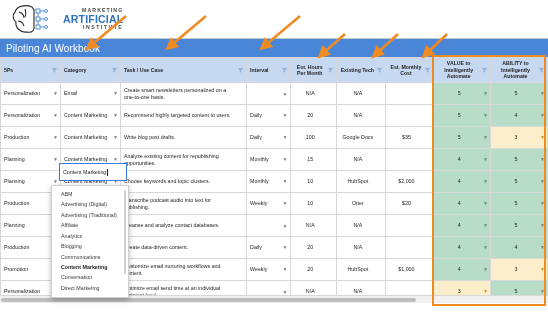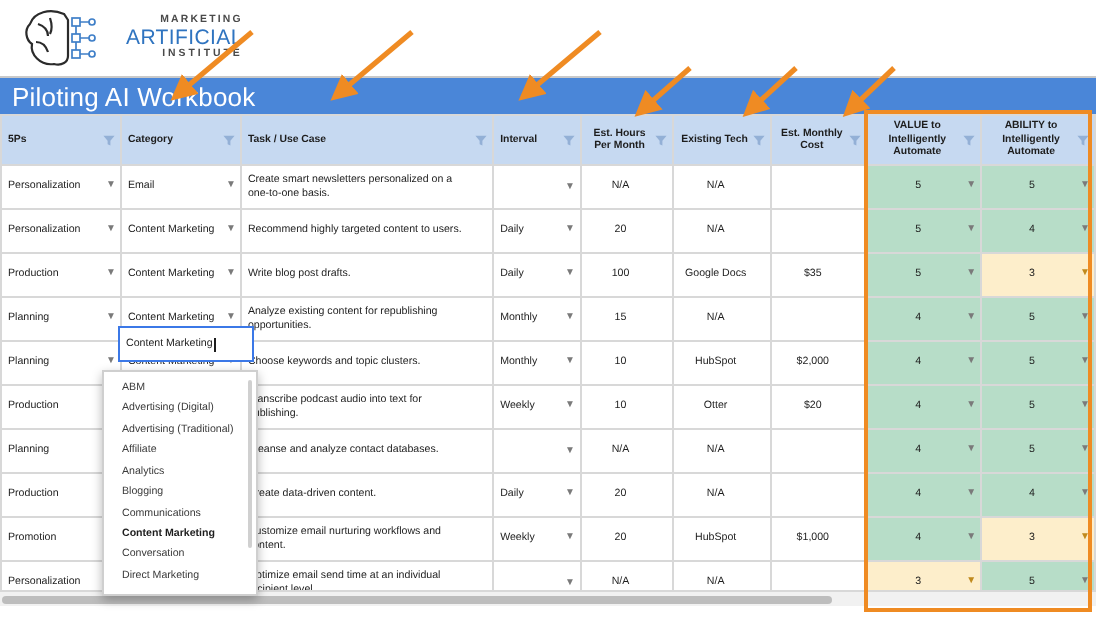--- a/index.html
+++ b/index.html
@@ -5,29 +5,29 @@
   html,body{margin:0;padding:0;background:#ffffff;}
   body{width:548px;height:313px;overflow:hidden;font-family:"Liberation Sans",sans-serif;
        -webkit-font-smoothing:antialiased;}
   #app{position:relative;width:548px;height:313px;background:#fff;}
 
   
   .logo{position:absolute;left:12px;top:3px;display:flex;align-items:center;gap:3px;}
   .logo-mark{width:48px;height:32px;}
   .logo-text{display:flex;flex-direction:column;align-items:flex-end;line-height:1;}
   .lt-marketing{font-size:5.2px;letter-spacing:1.1px;color:#4a4a4a;font-weight:bold;}
-  .lt-ai{font-size:10.5px;letter-spacing:.2px;color:#2f74c0;font-weight:normal;margin-top:.5px;}
+  .lt-ai{font-size:10.5px;letter-spacing:.2px;color:#2f74c0;font-weight:bold;margin-top:.5px;}
   .lt-ai2{font-size:10.5px;letter-spacing:-.1px;color:#2f74c0;font-weight:bold;margin-top:.5px;}
   .lt-inst{font-size:5.2px;letter-spacing:1.5px;color:#4a4a4a;font-weight:bold;margin-top:1px;}
 
   
   .sheet{position:absolute;left:0;top:38px;width:548px;}
   .title-bar{height:18px;background:#4a86d8;border-top:1px solid #c9c9c9;
              display:flex;align-items:center;padding-left:6px;}
-  .title-bar span{color:#fff;font-size:13px;letter-spacing:.1px;}
+  .title-bar span{color:#fff;font-size:10px;letter-spacing:.1px;}
 
   table{border-collapse:collapse;table-layout:fixed;width:548px;font-size:5.3px;color:#1d1d1d;}
   th,td{border:1px solid #d8d8d8;padding:0;vertical-align:middle;}
 
   thead th{background:#c6d9f1;height:24px;font-weight:bold;font-size:5.2px;
            text-align:left;line-height:1.22;position:relative;}
   thead th .hl{display:block;padding-left:3px;padding-right:11px;}
   thead th.ctr .hl{text-align:center;padding-left:2px;padding-right:9px;}
   .filt{position:absolute;right:2px;top:50%;transform:translateY(-50%);
         width:7px;height:7px;opacity:.55;}

